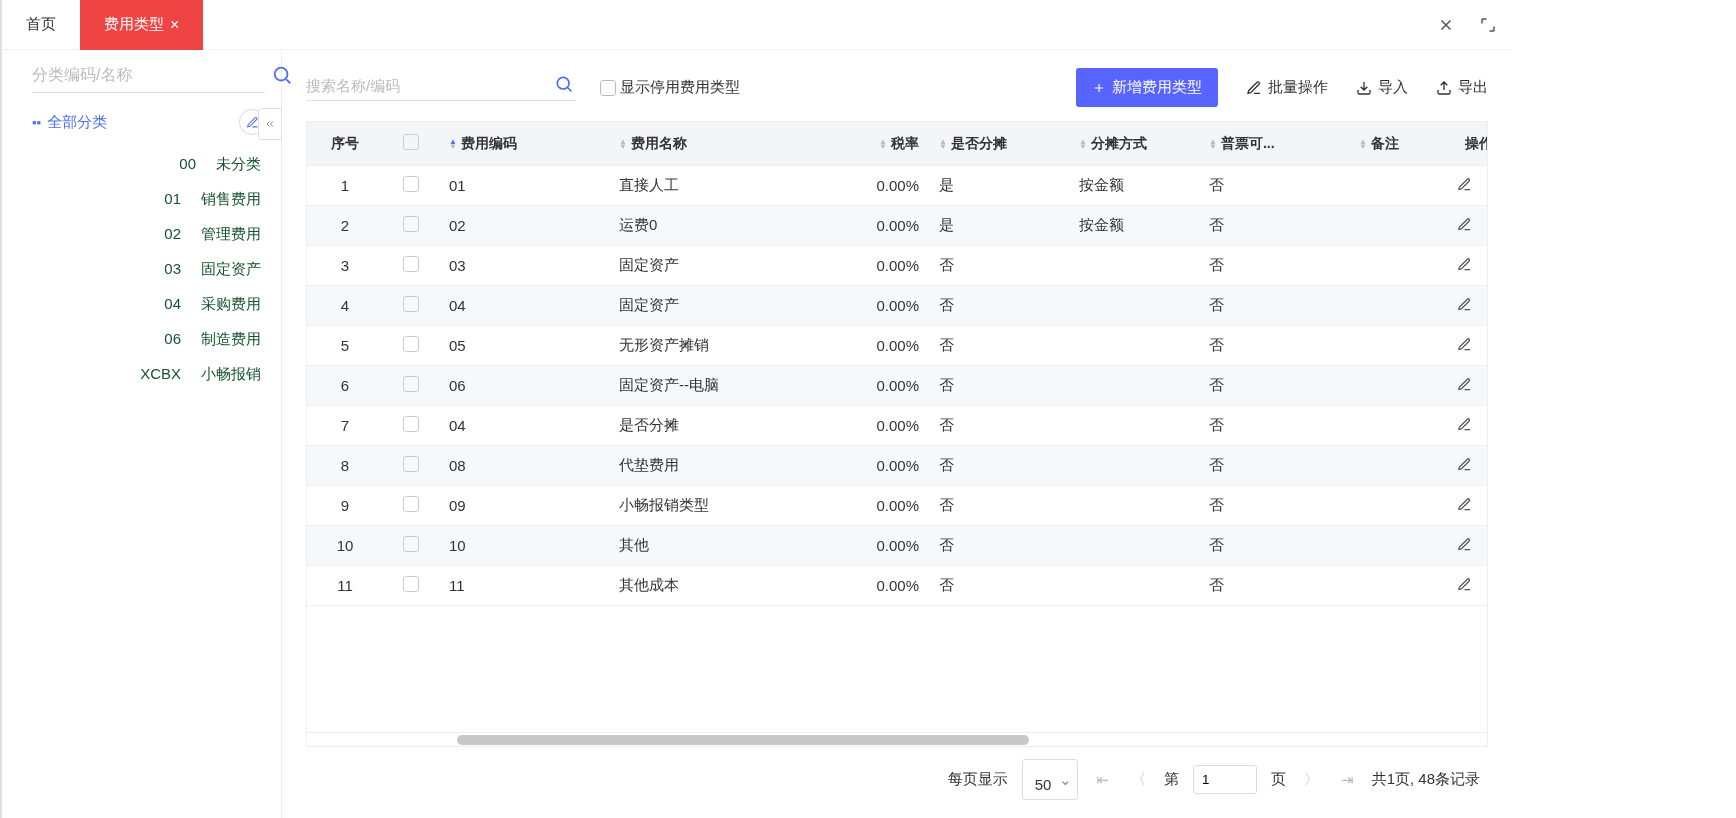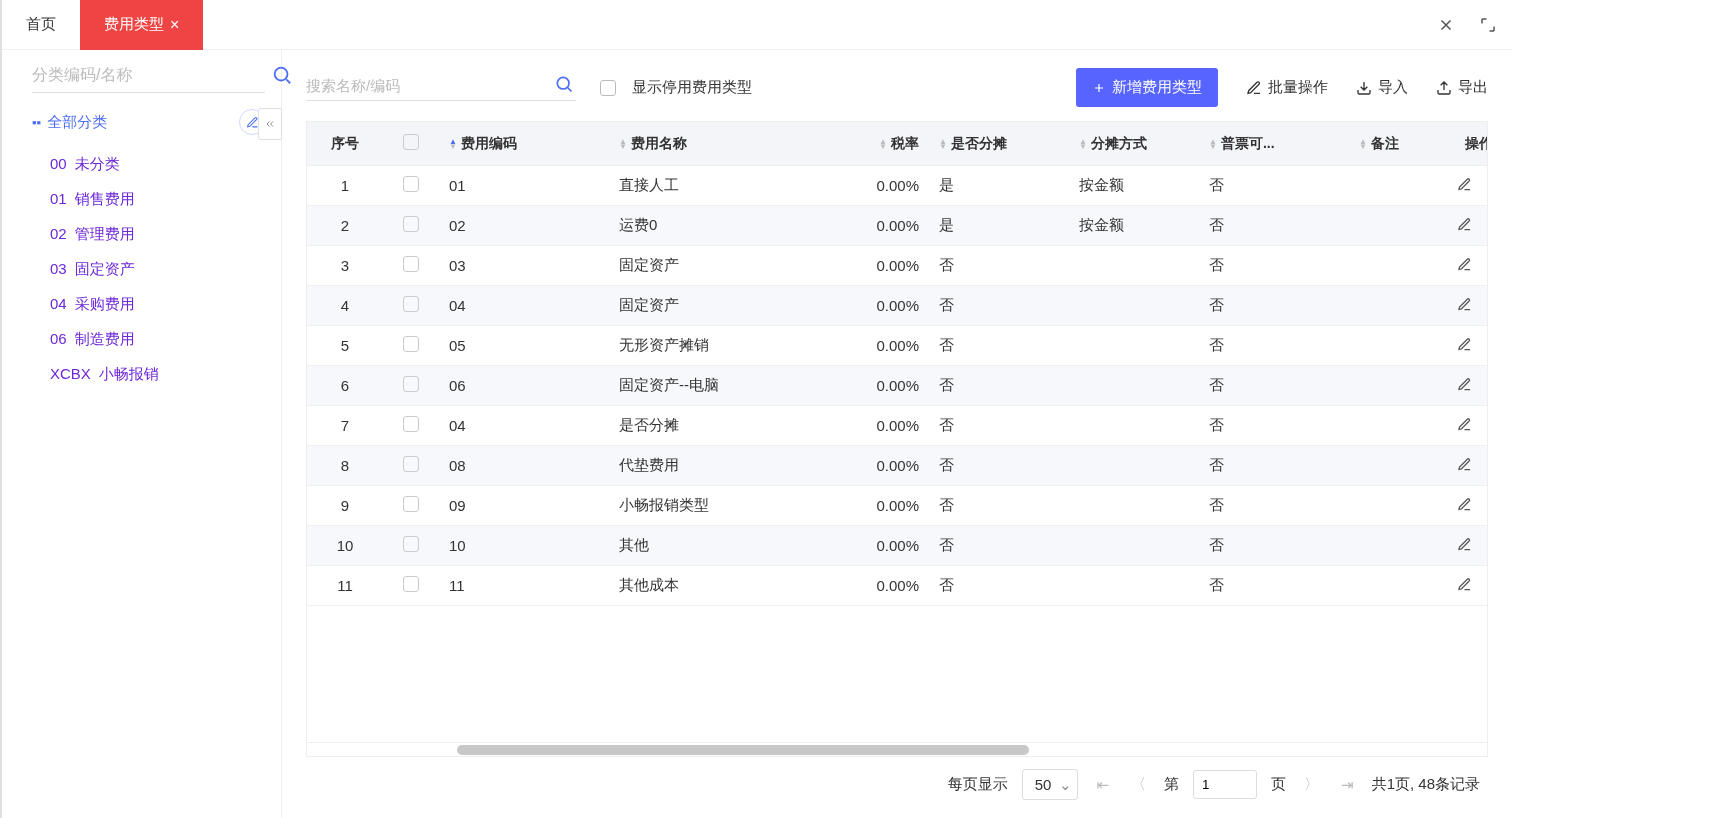--- a/index.html
+++ b/index.html
@@ -18,28 +18,28 @@
 .side-search input { border: none; outline: none; flex: 1; font-size: 16px; color: #333; background: transparent; }
 .side-search input::placeholder { color: #bbb; }
 .search-icon { color: #4c6ef5; width: 22px; height: 22px; }
 
 .tree-root { display: flex; align-items: center; gap: 6px; color: #4c6ef5; font-size: 15px; padding: 4px 0 8px 0; }
 .tree-root .dots { font-size: 13px; }
 .tree-root-edit { margin-left: auto; width: 26px; height: 26px; border: 1px solid #d0d6ff; border-radius: 50%; display: flex; align-items: center; justify-content: center; color: #4c6ef5; }
 .collapse-handle { position: absolute; right: -1px; top: 58px; width: 24px; height: 32px; border: 1px solid #e0e0e0; border-radius: 3px 0 0 3px; background: #fff; display: flex; align-items: center; justify-content: center; color: #888; cursor: pointer; }
 
 .tree-items { margin-left: 14px; margin-top: 4px; }
-.tree-item { padding: 8px 4px; font-size: 15px; color: #6d28d9; cursor: pointer; display: flex; gap: 8px; }
+.tree-item { padding: 8px 4px; font-size: 15px; color: #14532d; cursor: pointer; display: flex; gap: 20px; justify-content: flex-end; }
 
 .main { flex: 1; display: flex; flex-direction: column; padding: 18px 24px 0 24px; overflow: hidden; }
 .toolbar { display: flex; align-items: center; gap: 24px; margin-bottom: 14px; }
 .main-search { display: flex; align-items: center; border-bottom: 1px solid #e0e0e0; width: 270px; padding-bottom: 4px; }
 .main-search input { border: none; outline: none; flex: 1; font-size: 15px; background: transparent; }
 .main-search input::placeholder { color: #bbb; }
-.chk-wrap { display: flex; align-items: center; gap: 16px; font-size: 15px; color: #333; }
+.chk-wrap { display: flex; align-items: center; gap: 4px; font-size: 15px; color: #333; }
 .chk { width: 16px; height: 16px; border: 1px solid #bbb; border-radius: 3px; background: #fff; }
 .toolbar-right { margin-left: auto; display: flex; align-items: center; gap: 28px; }
 .btn-primary { background: #5864ff; color: #fff; border: none; border-radius: 3px; padding: 10px 16px; font-size: 15px; display: flex; align-items: center; gap: 6px; cursor: pointer; }
 .tb-action { display: flex; align-items: center; gap: 6px; color: #333; cursor: pointer; font-size: 15px; }
 
 .table-wrap { flex: 1; overflow: hidden; display: flex; flex-direction: column; border: 1px solid #eee; }
 .table-scroll { flex: 1; overflow-y: auto; overflow-x: hidden; }
 table { border-collapse: collapse; width: 100%; table-layout: fixed; }
 thead th { background: #f4f5f9; font-weight: 600; text-align: left; font-size: 14px; padding: 12px 10px; border-bottom: 1px solid #eee; white-space: nowrap; overflow: hidden; text-overflow: ellipsis; }
 th .sorters { display: inline-flex; flex-direction: column; line-height: 5px; margin-right: 4px; vertical-align: middle; color: #bbb; font-size: 8px; }
@@ -58,21 +58,21 @@
 .col-ops { width: 120px; text-align: center; }
 .row-chk { width: 16px; height: 16px; border: 1px solid #ccc; border-radius: 3px; display: inline-block; }
 .row-ops { display: inline-flex; gap: 14px; justify-content: center; color: #555; }
 .row-ops span { cursor: pointer; }
 
 .hscroll { height: 14px; background: #fff; position: relative; border-top: 1px solid #eee; }
 .hscroll .track { position: absolute; left: 150px; right: 150px; top: 2px; height: 10px; }
 .hscroll .thumb { position: absolute; left: 0; width: 65%; height: 10px; background: #c8c8c8; border-radius: 5px; }
 
 .pager { display: flex; align-items: center; justify-content: flex-end; gap: 14px; padding: 12px 8px 18px 8px; font-size: 15px; }
-.pager .sel { border: 1px solid #ddd; border-radius: 3px; padding: 6px 26px 6px 12px; position: relative; }
+.pager .sel { border: 1px solid #ddd; border-radius: 3px; padding: 16px 26px 6px 12px; position: relative; }
 .pager .sel .chev { position: absolute; right: 6px; top: 50%; transform: translateY(-50%); color: #888; }
 .pager .page-input { border: 1px solid #ddd; border-radius: 3px; width: 64px; padding: 6px 8px; text-align: left; }
 .pager .nav { color: #bbb; cursor: pointer; padding: 4px; }
 
 svg { display: block; }
 </style>
 </head>
 <body>
 
 <div class="app">

